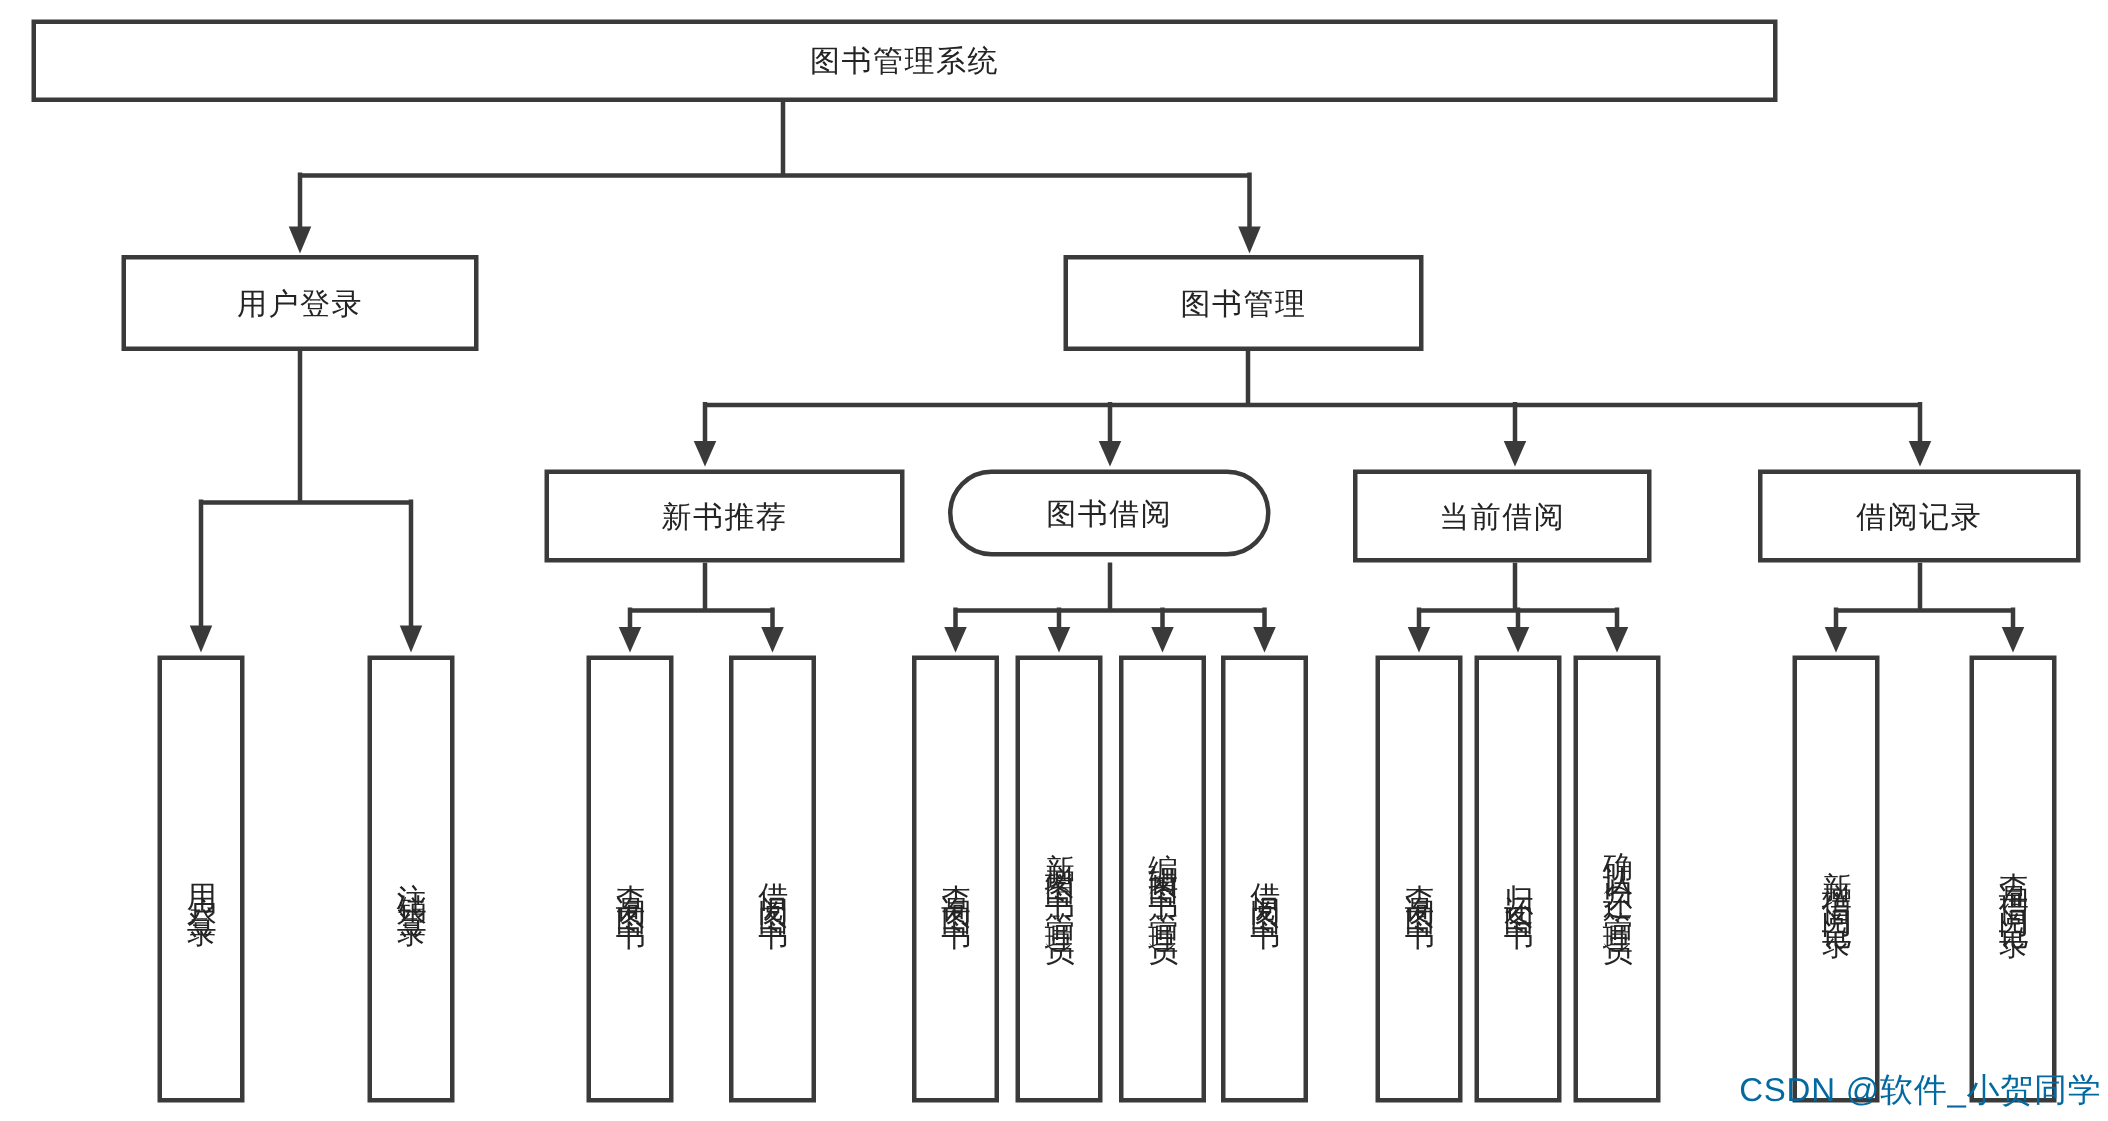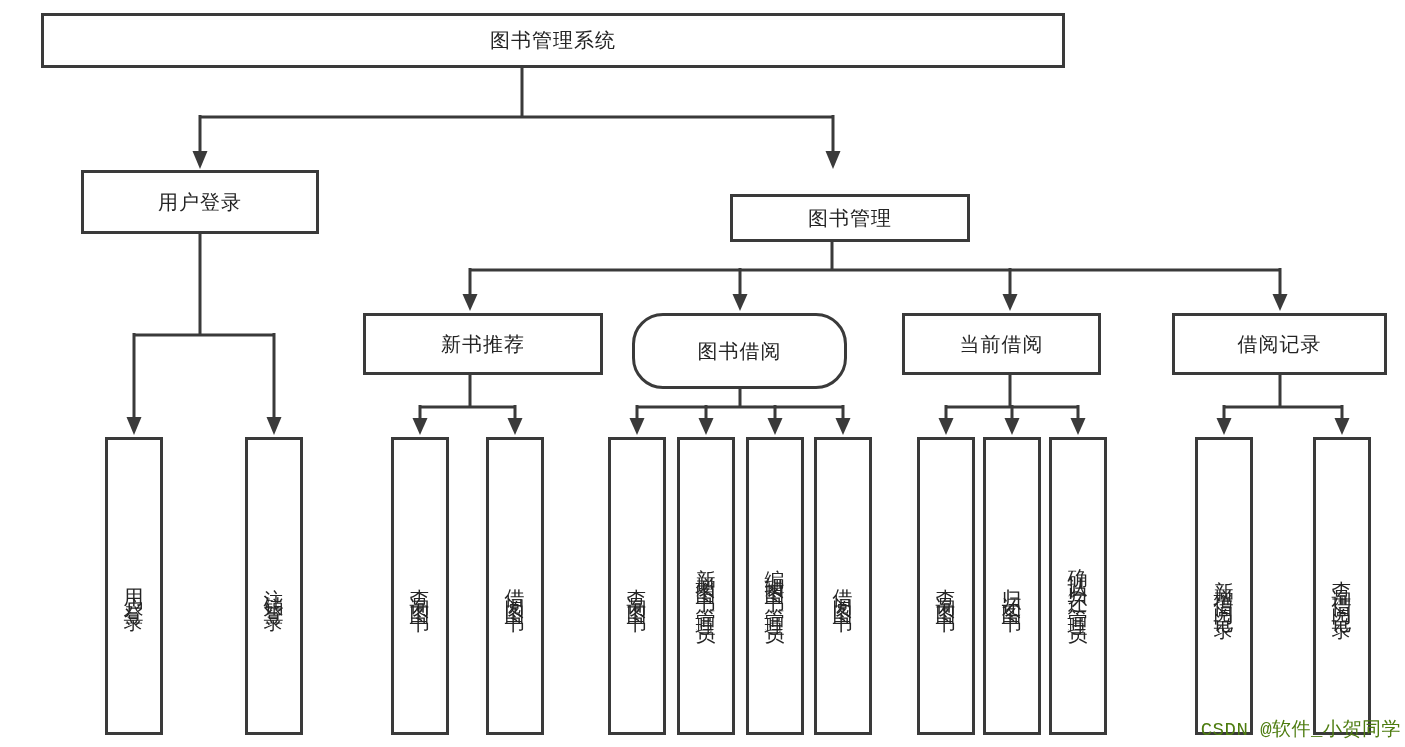--- a/index.html
+++ b/index.html
@@ -33,50 +33,49 @@
     width: 58px;
     height: 298px;
     writing-mode: vertical-lr;
     text-orientation: mixed;
     font-size: 20px;
     letter-spacing: 8px;
     line-height: 1;
     padding-top: 6px;
   }
   
-  .box-root   { left: 21px;   top: 13px;  width: 1024px; height: 55px; margin-left: 20px; }
+  .box-root   { left: 21px;   top: 13px;  width: 1164px; height: 55px; }
   .box-l2a    { left: 81px;   top: 170px; width: 238px;  height: 64px; }
-  .box-l2b    { left: 730px;  top: 170px; width: 240px;  height: 48px; margin-top: 24px; }
+  .box-l2b    { left: 709px;  top: 170px; width: 240px;  height: 64px; }
   .box-l3a    { left: 363px;  top: 313px; width: 240px;  height: 62px; }
-  .box-l3b    { left: 632px;  top: 313px; width: 215px;  height: 76px; border-radius: 31px; }
+  .box-l3b    { left: 632px;  top: 313px; width: 215px;  height: 58px; border-radius: 31px; }
   .box-l3c    { left: 902px;  top: 313px; width: 199px;  height: 62px; }
   .box-l3d    { left: 1172px; top: 313px; width: 215px;  height: 62px; }
   
   .leaf-1  { left: 105px;  }
   .leaf-2  { left: 245px;  }
   .leaf-3  { left: 391px;  }
   .leaf-4  { left: 486px;  }
   .leaf-5  { left: 608px;  }
   .leaf-6  { left: 677px;  }
   .leaf-7  { left: 746px;  }
   .leaf-8  { left: 814px;  }
   .leaf-9  { left: 917px;  }
   .leaf-10 { left: 983px;  }
   .leaf-11 { left: 1049px; }
   .leaf-12 { left: 1195px; }
   .leaf-13 { left: 1313px; }
   .watermark {
     position: absolute;
     right: 4px;
     bottom: 5px;
-    font-size: 19px;
-    color: #4d7c0f;
+    font-size: 22px;
+    color: #0369a1;
     letter-spacing: 0.5px;
     white-space: nowrap;
-    font-family: Liberation Mono, monospace;
   }
 </style>
 </head>
 <body>
 
 <div class="canvas">
 
   <svg class="connector-layer" width="1405" height="747" viewBox="0 0 1405 747" xmlns="http://www.w3.org/2000/svg">
 
     <g stroke="#3a3a3a" stroke-width="3" fill="none">

